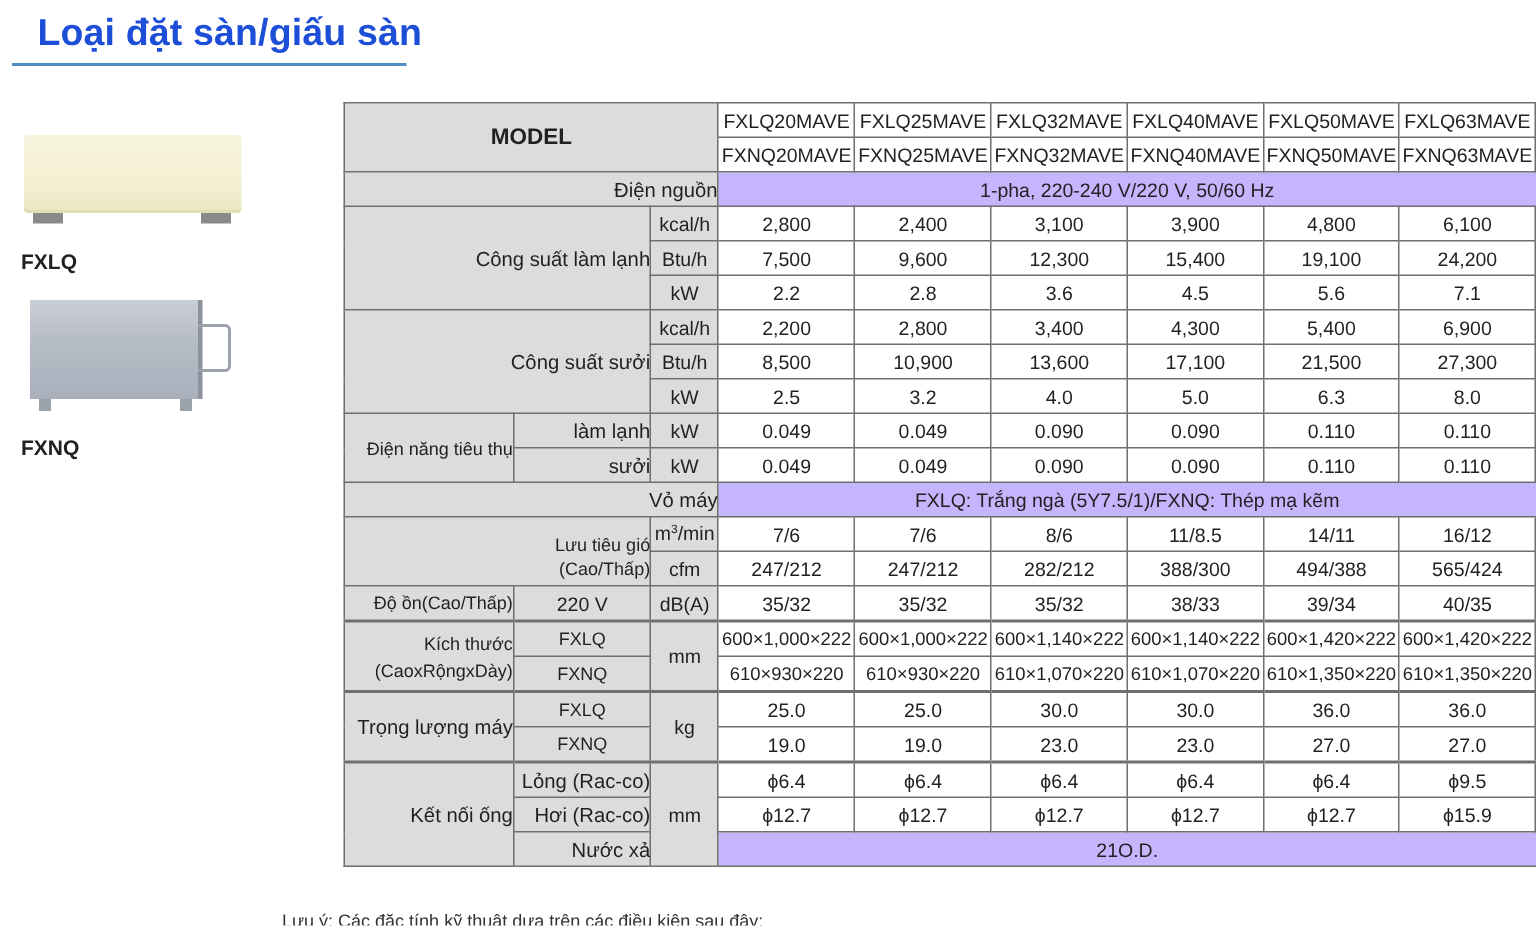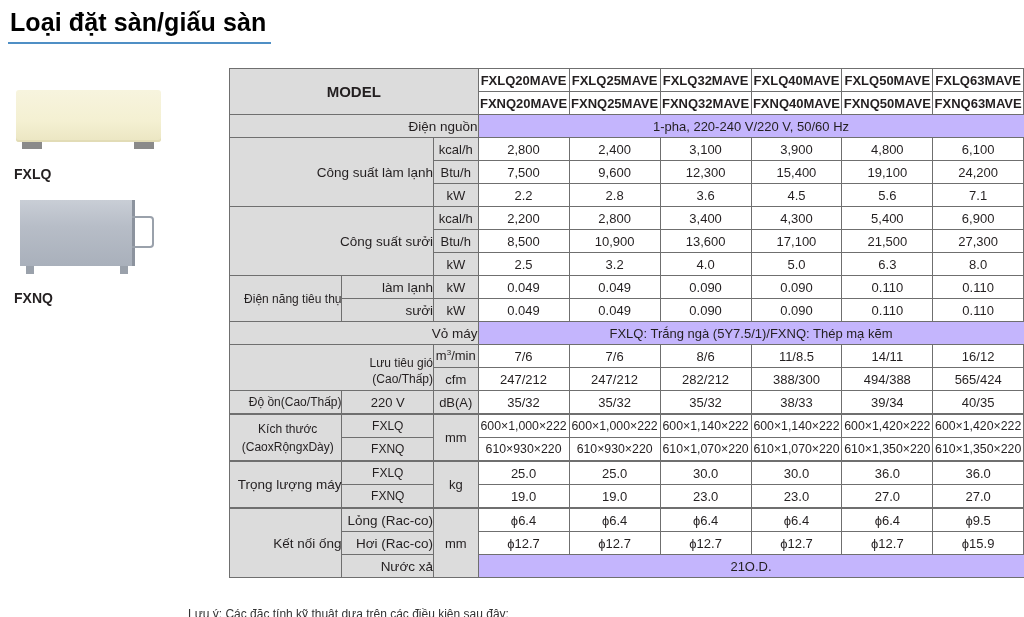--- a/index.html
+++ b/index.html
@@ -1,17 +1,17 @@
 <!DOCTYPE html>
 <html><head>
   <meta charset="utf-8">
   <style>
     html, body { margin: 0; padding: 0; background: #ffffff; }
     body { width: 1024px; height: 617px; overflow: hidden; position: relative; font-family: "Liberation Sans", sans-serif; color: #231f20; }
-    .title { position: absolute; left: 10px; top: 8px; font-size: 25px; font-weight: bold; color: #000000; letter-spacing: 0.1px; }
+    .title { position: absolute; left: 25px; top: 8px; font-size: 25px; font-weight: bold; color: #1d4ed8; letter-spacing: 0.1px; }
     .title-underline { position: absolute; left: 8px; top: 42px; width: 263px; height: 2px; background: #4f8fc5; }
 
     .product { position: absolute; }
     .fxlq-img { left: 16px; top: 90px; width: 145px; height: 80px; }
     .fxlq-body { position: absolute; left: 0; top: 0; width: 145px; height: 52px; background: linear-gradient(180deg, #f7f4de 0%, #f4f0d2 60%, #ebe6c2 100%); border-radius: 3px; box-shadow: inset 0 -2px 0 #e2dcb6; }
     .fxlq-foot { position: absolute; top: 52px; width: 20px; height: 7px; background: #8a8a8a; }
     .fxlq-foot.l { left: 6px; } .fxlq-foot.r { left: 118px; }
     .label-fxlq { position: absolute; left: 14px; top: 166px; font-weight: bold; font-size: 14px; }
 
     .fxnq-img { left: 16px; top: 200px; width: 150px; height: 80px; }
@@ -19,21 +19,21 @@
     .fxnq-side { position: absolute; left: 116px; top: 16px; width: 20px; height: 28px; border: 2px solid #9aa1ab; border-left: none; border-radius: 0 4px 4px 0; }
     .fxnq-leg { position: absolute; top: 66px; width: 8px; height: 8px; background: #9aa1ab; }
     .fxnq-leg.l { left: 10px; } .fxnq-leg.r { left: 104px; }
     .label-fxnq { position: absolute; left: 14px; top: 290px; font-weight: bold; font-size: 14px; }
 
     table.spec { position: absolute; left: 182px; top: 68px; border-collapse: collapse; font-size: 13px; table-layout: fixed; margin-left: 47px; }
     table.spec td { border: 1px solid #6f6f6f; padding: 0; height: 22px; text-align: center; white-space: nowrap; }
     table.spec td.g { background: #dcdcdc; }
     table.spec td.lbl { text-align: right; padding-left: 5px; font-size: 13.5px; }
     table.spec td.model-title { font-weight: bold; font-size: 15px; }
-    table.spec td.model { font-weight: bold; font-size: 13px; background: #fff; }
+    table.spec td.model { font-weight: normal; font-size: 13px; background: #fff; }
     table.spec td.v { background: #fff; }
     table.spec td.span { background: #c4b5fd; border-left: 1px solid #6f6f6f; border-right: none; }
     table.spec tr.thick-top td { border-top: 2px solid #6f6f6f; }
     table.spec td.small { font-size: 12px; }
     table.spec td.dim { font-size: 12.3px; }
     .note { position: absolute; left: 188px; top: 607px; font-size: 12px; color: #333; }
     sup { font-size: 8px; }
   </style>
 </head>
 <body>
@@ -207,21 +207,21 @@
     <td class="g">dB(A)</td>
     <td class="v">35/32</td>
     <td class="v">35/32</td>
     <td class="v">35/32</td>
     <td class="v">38/33</td>
     <td class="v">39/34</td>
     <td class="v">40/35</td>
   </tr>
 
   <tr class="thick-top">
-    <td class="g small" rowspan="2" style="line-height:18px;text-align:center;padding-left:4px;">
+    <td class="g small" rowspan="2" style="line-height:18px;text-align:right;padding-left:4px;">
       <span>Kích thước</span><br>
       <span>(CaoxRộngxDày)</span>
     </td>
     <td class="g small">FXLQ</td>
     <td class="g" rowspan="2">mm</td>
     <td class="v dim">600×1,000×222</td>
     <td class="v dim">600×1,000×222</td>
     <td class="v dim">600×1,140×222</td>
     <td class="v dim">600×1,140×222</td>
     <td class="v dim">600×1,420×222</td>

